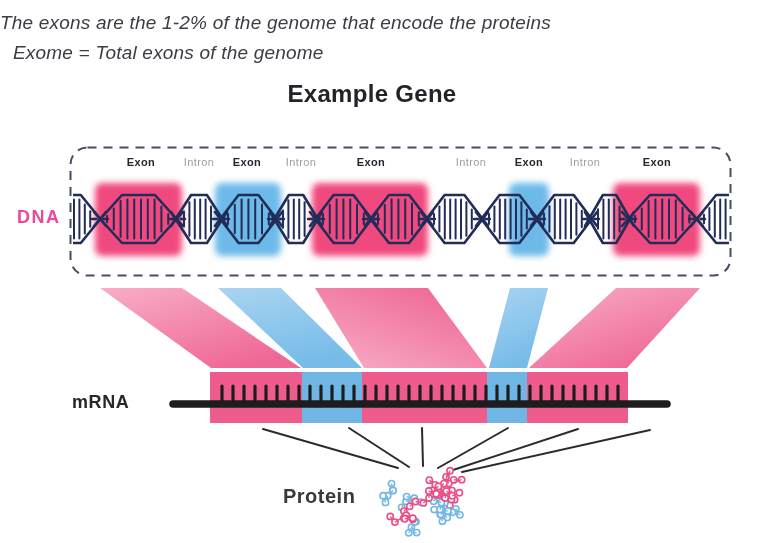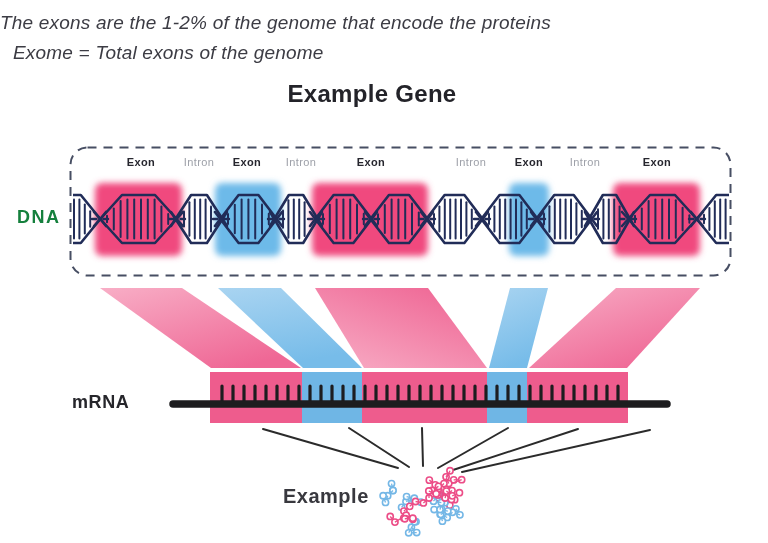--- a/index.html
+++ b/index.html
@@ -12,21 +12,21 @@
     position:absolute; left:0; width:768px; text-align:left;
     font-style:italic; font-weight:400; font-size:19px; color:var(--ink,#3c3c44);
     letter-spacing:0.2px;
   }
   .sub1{top:12px;}
   .sub2{top:42px;margin-left:13px;}
   .title{
     position:absolute; top:80px; left:0; width:744px; text-align:center;
     font-weight:700; font-size:24px; color:#232329; letter-spacing:0.3px;
   }
-  .lbl{position:absolute; font-weight:700; color:#15803d;}
+  .lbl{position:absolute; font-weight:700; color:#ec4899;}
   .lbl-dna{left:17px; top:207px; font-size:18px; letter-spacing:1.5px;}
   .lbl-mrna{left:72px; top:392px; font-size:18px; color:#26262b; letter-spacing:0.6px;text-align:center;}
   .lbl-protein{left:283px; top:485px; font-size:20px; color:#38383e; letter-spacing:0.5px;}
   .track{position:absolute; top:0; left:0; width:768px; height:0;}
   .tl{
     position:absolute; top:156px; transform:translateX(-50%);
     font-size:11px; white-space:nowrap;
   }
   .tl-exon{font-weight:700; color:#26262e; letter-spacing:0.4px;}
   .tl-intron{font-weight:400; color:var(--gray,#9da0a8); letter-spacing:0.4px;}
@@ -36,21 +36,21 @@
 <body>
 
 <div class="page">
 
   <div class="sub sub1">The exons are the 1-2% of the genome that encode the proteins</div>
   <div class="sub sub2">Exome = Total exons of the genome</div>
   <div class="title">Example Gene</div>
 
   <div class="lbl lbl-dna">DNA</div>
   <div class="lbl lbl-mrna">mRNA</div>
-  <div class="lbl lbl-protein">Example</div>
+  <div class="lbl lbl-protein">Protein</div>
 
   <div class="track">
     <span class="tl tl-exon" style="left:141px">Exon</span>
     <span class="tl tl-intron" style="left:199px">Intron</span>
     <span class="tl tl-exon" style="left:247px">Exon</span>
     <span class="tl tl-intron" style="left:301px">Intron</span>
     <span class="tl tl-exon" style="left:371px">Exon</span>
     <span class="tl tl-intron" style="left:471px">Intron</span>
     <span class="tl tl-exon" style="left:529px">Exon</span>
     <span class="tl tl-intron" style="left:585px">Intron</span>

